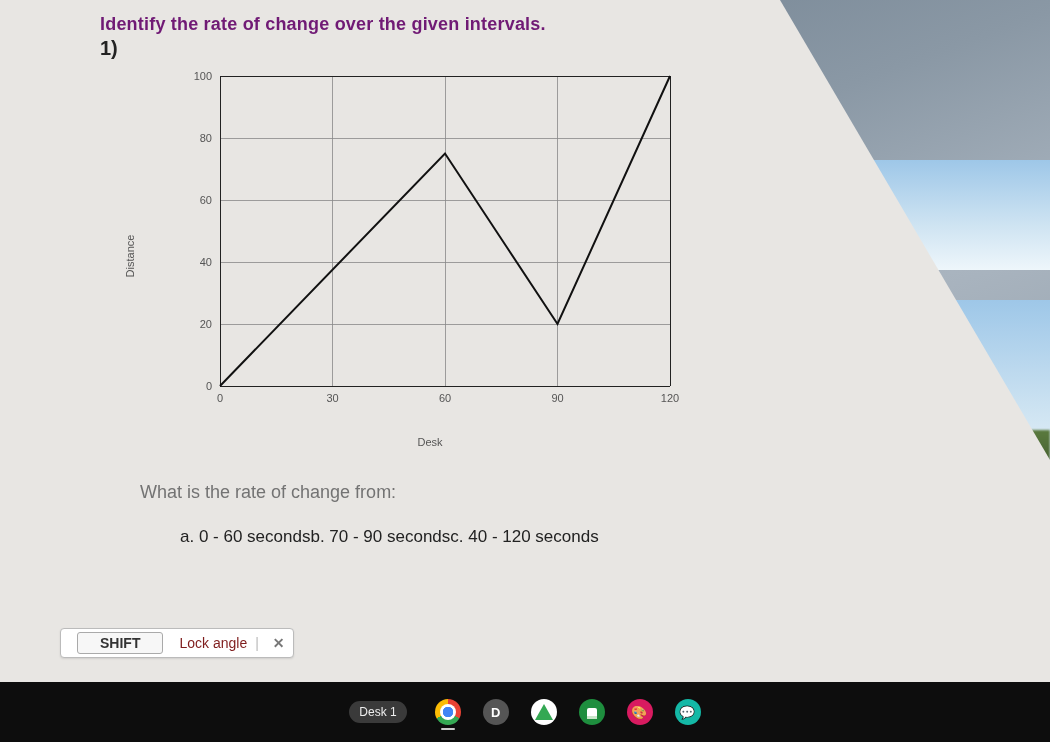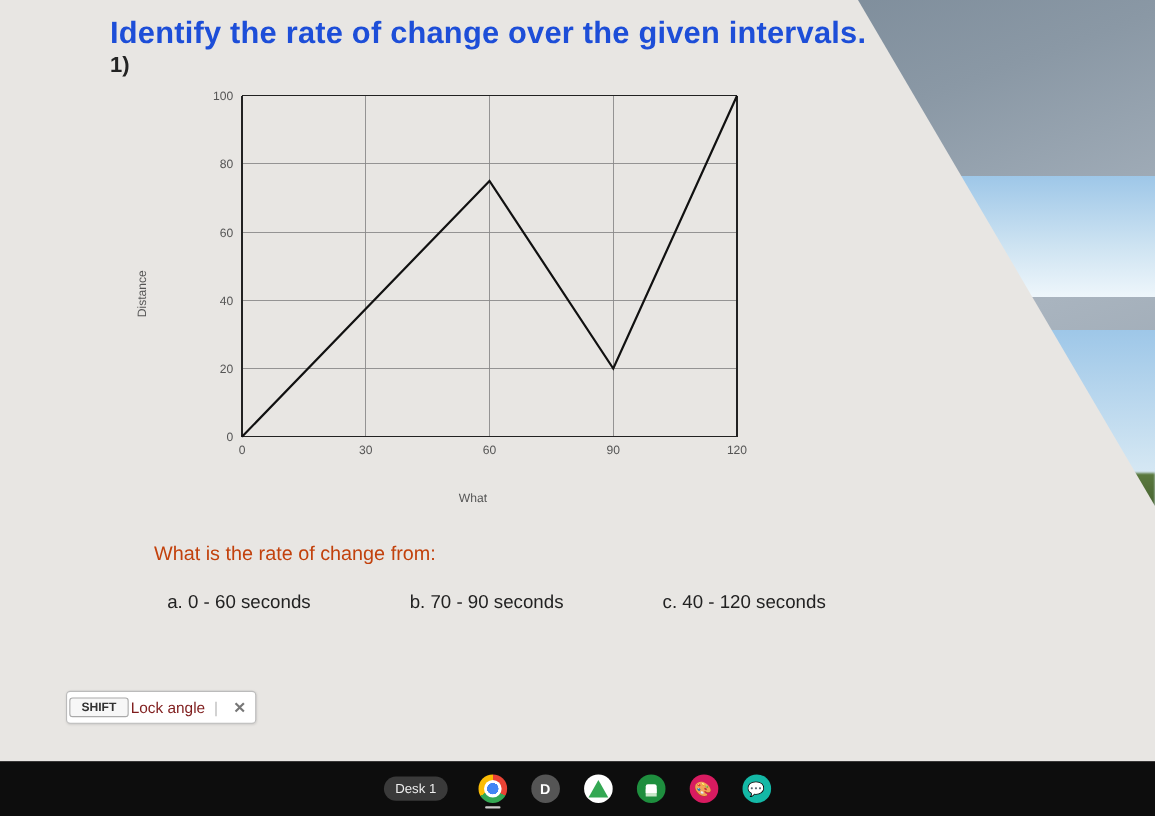--- a/index.html
+++ b/index.html
@@ -6,58 +6,58 @@
   html, body { width: 1050px; height: 742px; overflow: hidden; font-family: Arial, Helvetica, sans-serif; }
   body { background: linear-gradient(160deg, #667787 0%, #8a98a5 35%, #a9b4bf 55%, #7f8d99 100%); position: relative; }
 
   .page {
     position: absolute; left: 0; top: 0; width: 1050px; height: 700px;
     background: #e8e6e3;
     clip-path: polygon(0 0, 780px 0, 1050px 460px, 1050px 700px, 0 700px);
     padding: 10px 20px 10px 100px;
   }
 
-  .title { font-weight: bold; font-size: 28px; color: #1d4ed8; margin-top: 4px; letter-spacing: 0.2px; }
+  .title { font-weight: bold; font-size: 18px; color: #701a75; margin-top: 4px; letter-spacing: 0.2px; }
   .qnum  { font-weight: bold; font-size: 20px; color: #232323; margin-top: 2px; }
 
   .chart-wrap { position: relative; margin-top: 6px; margin-left: 70px; width: 520px; height: 380px; }
   .ylabel { position: absolute; left: -40px; top: 50%; transform: translate(-50%,-50%) rotate(-90deg); font-size: 11px; color: #555; }
   .xlabel { position: absolute; bottom: -2px; left: 50%; transform: translateX(-50%); font-size: 11px; color: #555; }
   svg.chart { display: block; }
   .tick-label { font-size: 11px; fill: #555; }
   .axis, .grid { stroke: #222; stroke-width: 1; shape-rendering: crispEdges; }
   .grid { stroke: #888; stroke-width: 0.8; }
   .data-line { stroke: #111; stroke-width: 2; fill: none; }
 
-  .question { font-size: 18px; color: #c2410c; margin-top: 36px; margin-left: 40px; }
-  .choices { display: flex; gap: 90px; margin-top: 24px; margin-left: 52px; font-size: 17px; color: #222; }
+  .question { font-size: 18px; color: #737373; margin-top: 36px; margin-left: 40px; }
+  .choices { display: flex; margin-top: 24px; margin-left: 80px; font-size: 17px; color: #222; }
 
   .tool-pill {
     position: absolute; left: 60px; bottom: 42px;
     background: #fff; border: 1px solid #bbb; border-radius: 4px;
     display: flex; align-items: center; height: 30px; font-size: 14px;
     box-shadow: 0 1px 2px rgba(0,0,0,0.1);
   }
-  .shift-key { border: 1px solid #aaa; border-radius: 3px; padding: 2px 10px; margin: 0 2px; font-weight: bold; font-size: 11px; color: #333; background:#f7f7f7; }
+  .shift-key { border: 1px solid #aaa; border-radius: 3px; padding: 2px 22px; margin: 0 16px; font-weight: bold; font-size: 14px; color: #333; background:#f7f7f7; }
   .tool-pill .sep { color: #bbb; padding: 0 6px; }
   .tool-pill .close { color: #777; padding: 0 8px; cursor: pointer; font-weight: bold; }
   .tool-pill .lbl { color: #7f1d1d; padding-right: 2px; }
 
   
   .sky1, .sky2 {
     position: absolute; right: 0; background: linear-gradient(#9ec7e8,#cfe4f2 60%,#eef6fb);
     border-left: 3px solid #2a2a2a;
   }
   .sky1 { top: 160px; width: 260px; height: 110px; }
   .sky2 { top: 300px; width: 260px; height: 190px; }
   .trees { position:absolute; right:0; top:430px; width:260px; height:60px;
     background: linear-gradient(#5b7a3f,#344d24); filter: blur(1px); }
 
   
-  .taskbar { position: absolute; left:0; bottom:0; width:1050px; height:50px; background:#0d0d0d; display:flex; align-items:center; justify-content:center; gap:22px; }
+  .taskbar { position: absolute; left:0; bottom:0; width:1050px; height:60px; background:#0d0d0d; display:flex; align-items:center; justify-content:center; gap:22px; }
   .desk-pill { background:#3a3a3a; color:#eee; font-size:12px; padding:4px 10px; border-radius:12px; margin-right:6px; }
   .tb-icon { width:26px; height:26px; border-radius:50%; display:flex; align-items:center; justify-content:center; font-size:13px; font-weight:bold; position:relative; }
   .tb-icon.chrome {
     background: conic-gradient(#ea4335 0 120deg, #34a853 120deg 240deg, #fbbc05 240deg 360deg);
   }
   .tb-icon.chrome::after {
     content:""; position:absolute; inset:5px; border-radius:50%;
     background: radial-gradient(circle,#4285f4 0 45%, #fff 47% 100%);
   }
   .tb-icon.d { background:#555; color:#fff; }
@@ -114,21 +114,21 @@
           <text x="42" y="76" text-anchor="end" class="tick-label">80</text>
           <line x1="50" y1="10" x2="500" y2="10" class="grid"></line>
           <text x="42" y="14" text-anchor="end" class="tick-label">100</text>
           <line x1="50" y1="10" x2="50" y2="320" class="axis"></line>
           <line x1="50" y1="320" x2="500" y2="320" class="axis"></line>
           <line x1="500" y1="10" x2="500" y2="320" class="axis"></line>
           <line x1="50" y1="10" x2="500" y2="10" class="axis"></line>
           <path d="M50 320 L275 87.5 L387.5 258 L500 10 " class="data-line"></path>
         </g>
     </svg>
-    <div class="xlabel">What</div>
+    <div class="xlabel">Desk</div>
   </div>
 
   <div class="question">What is the rate of change from:</div>
   <div class="choices">
     <span>a.  0 - 60 seconds</span>
     <span>b. 70 - 90 seconds</span>
     <span>c. 40 - 120 seconds</span>
   </div>
 
   <div class="tool-pill">

